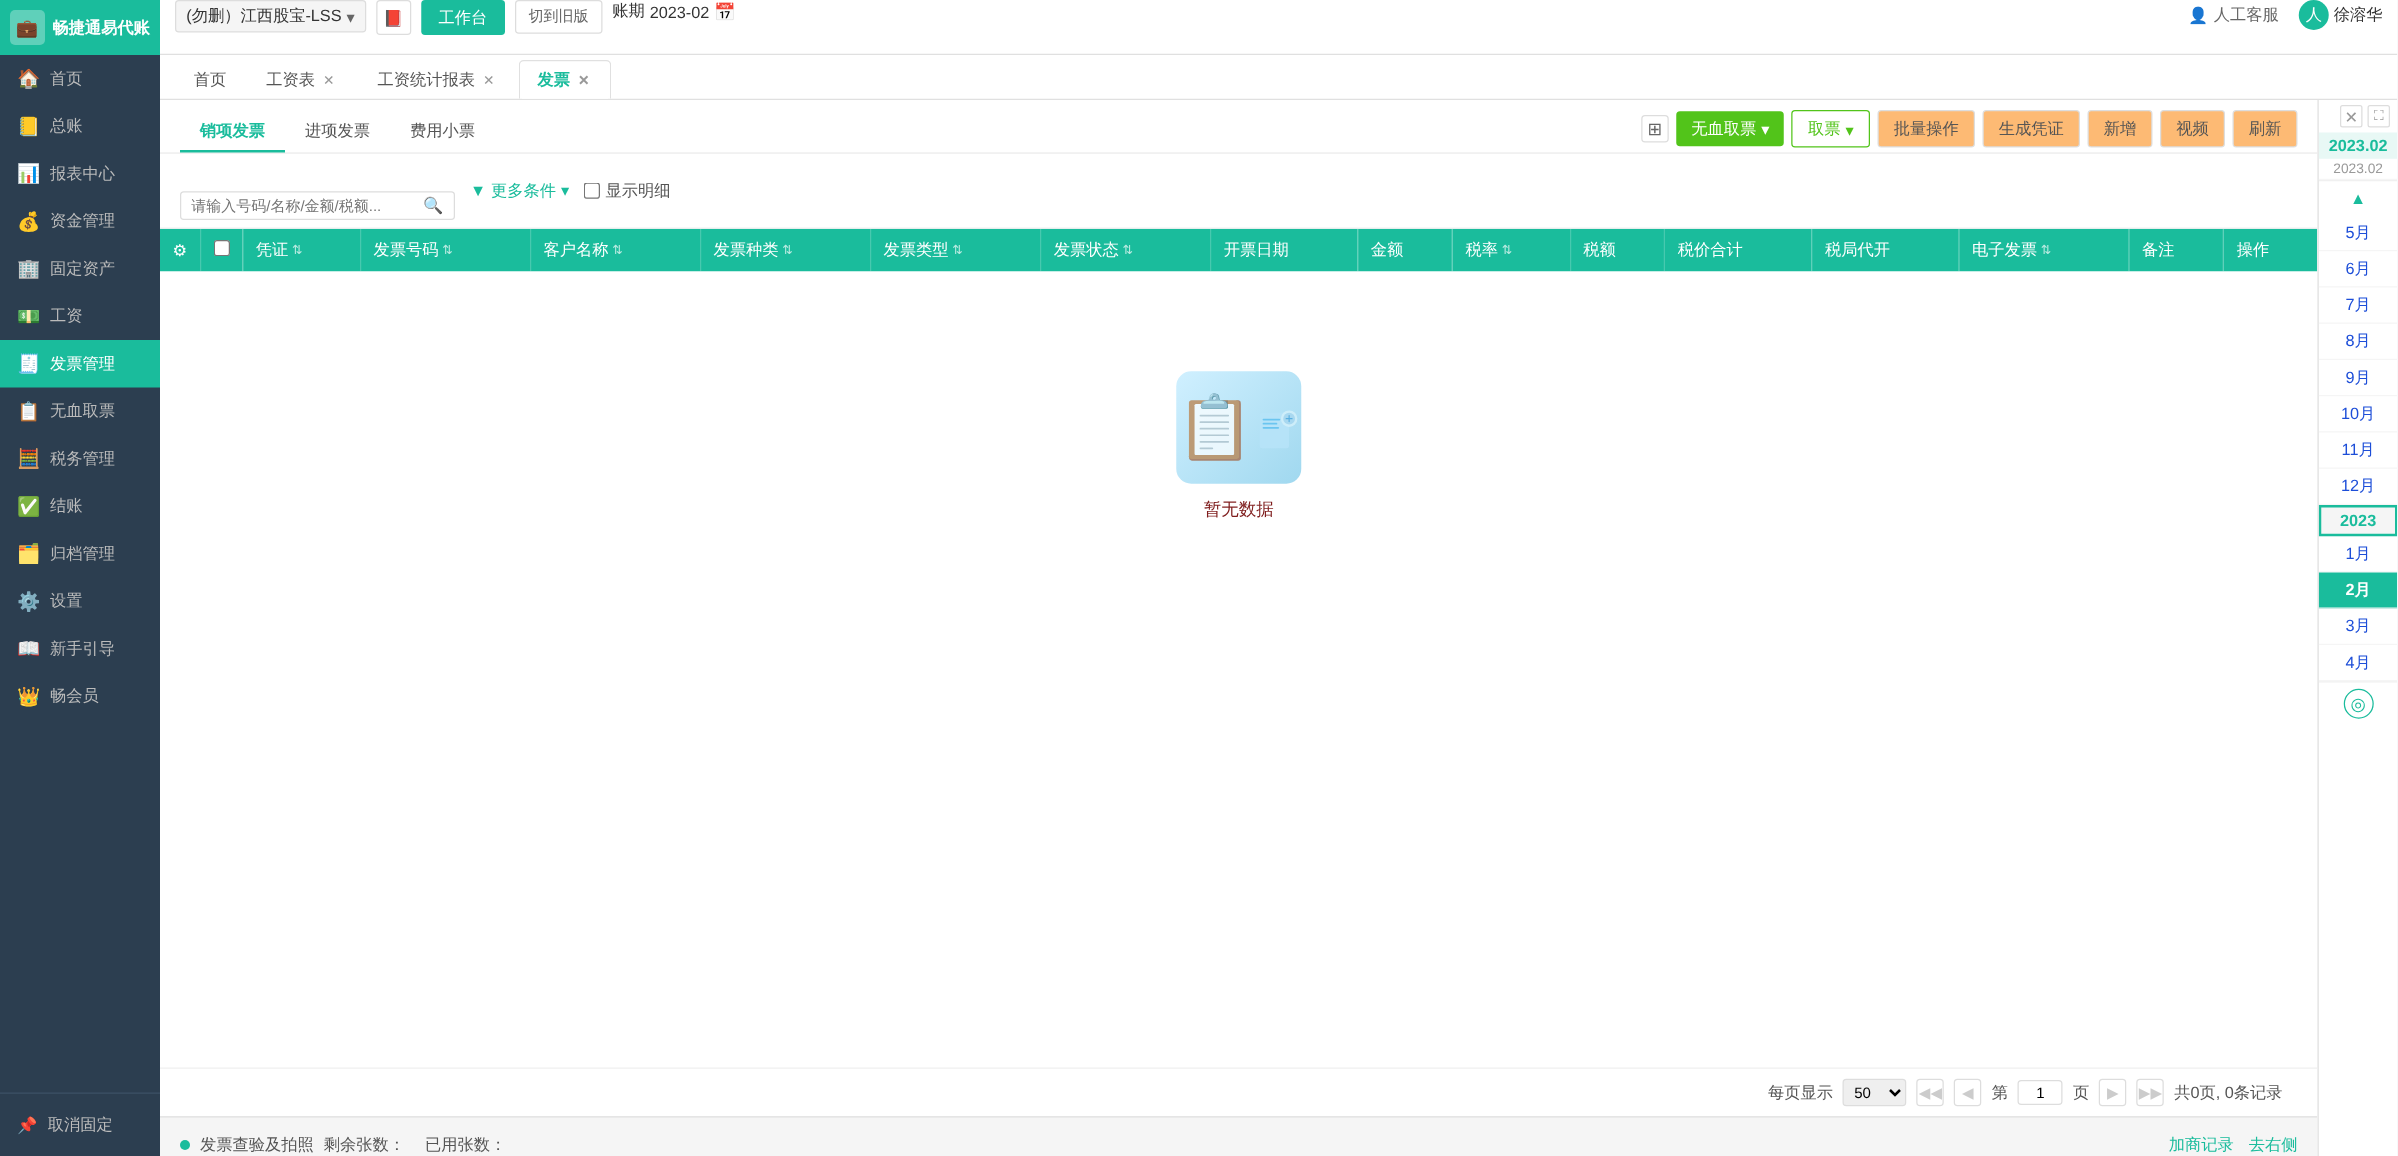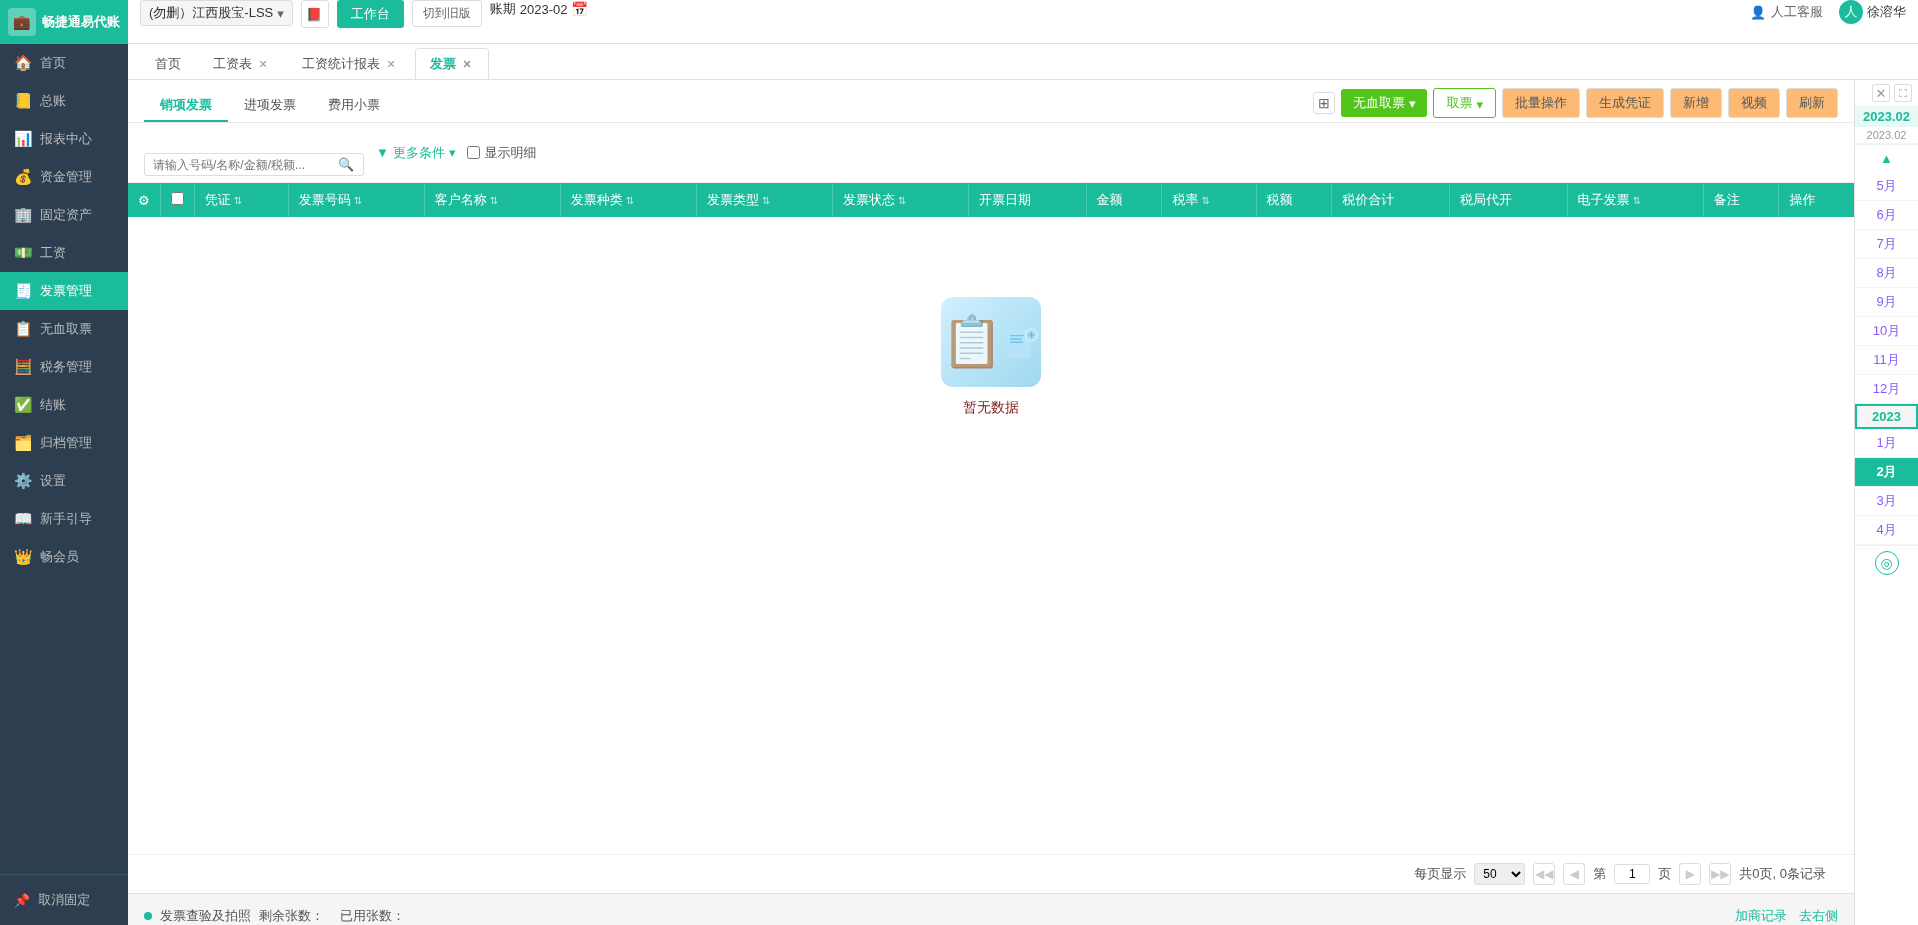--- a/index.html
+++ b/index.html
@@ -427,21 +427,21 @@
       background: #e8f8f5;
       color: #1abc9c;
       font-size: 11px;
       padding: 3px 6px;
       text-align: center;
       font-weight: bold;
     }
     .date-item {
       padding: 5px 6px;
       font-size: 12px;
-      color: #8b5cf6;
+      color: #1d4ed8;
       cursor: pointer;
       text-align: center;
       border-bottom: 1px solid #f5f5f5;
     }
     .date-item.active {
       background: #1abc9c;
       color: #fff;
       font-weight: bold;
     }
     .date-year-label {

